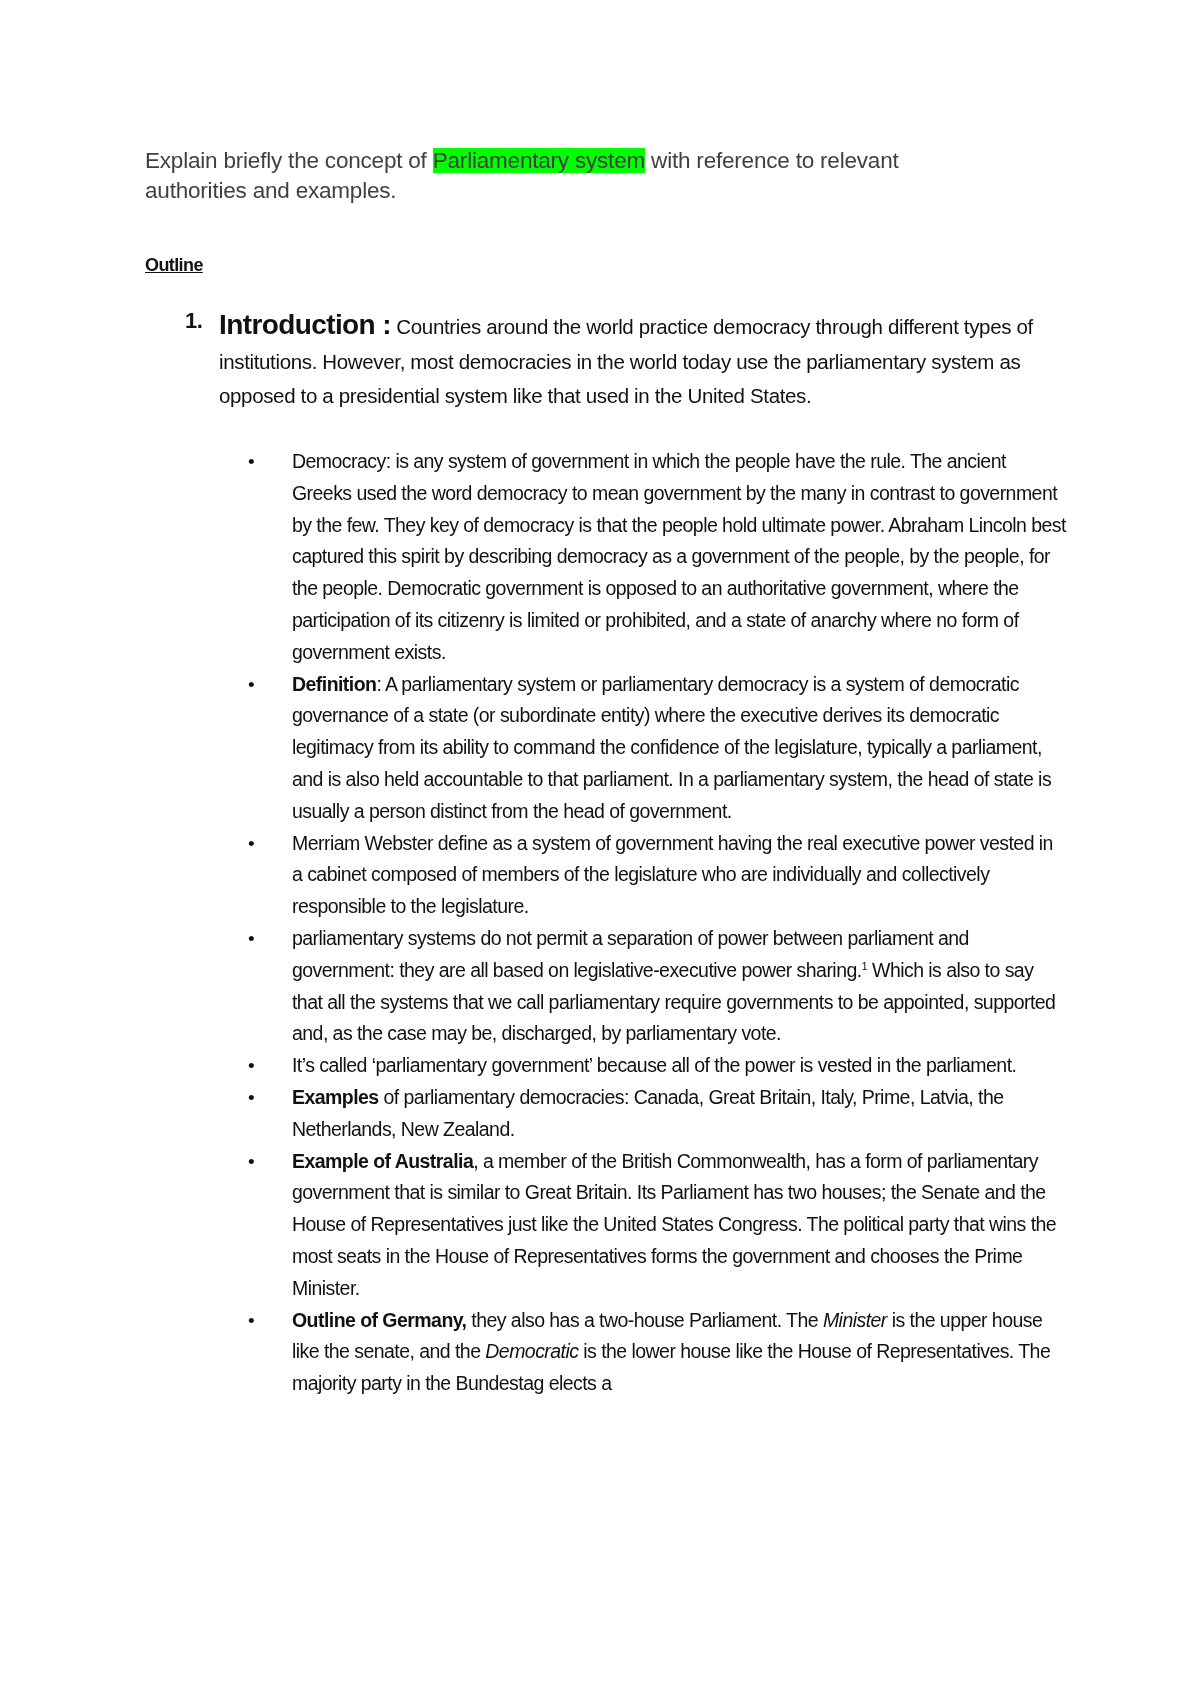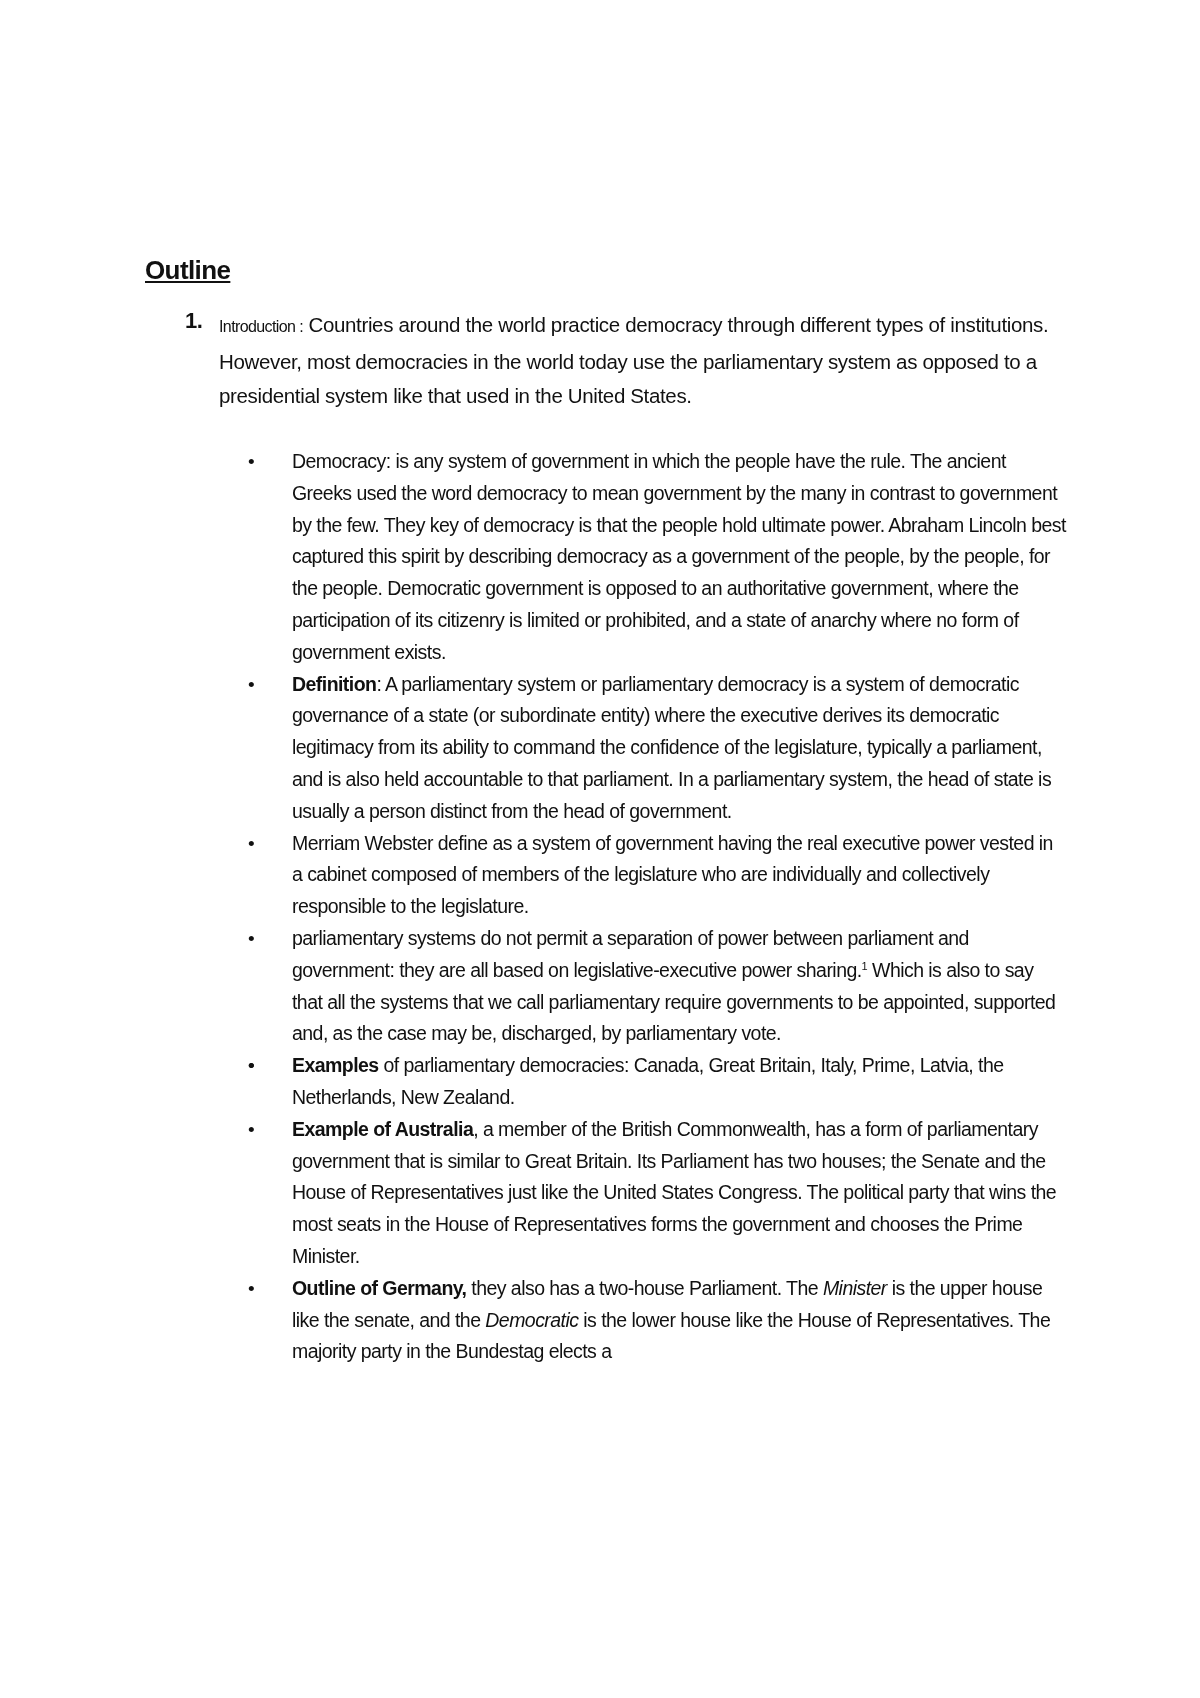--- a/index.html
+++ b/index.html
@@ -6,35 +6,35 @@
     body { width: 1200px; height: 1698px; position: relative; overflow: hidden; }
     .page { position: absolute; left: 0; top: 0; width: 1200px; height: 1698px; background: #fff; }
     .question {
       position: absolute; left: 145px; top: 146px; width: 830px;
       font-family: "Liberation Sans", sans-serif; font-size: 22.5px; line-height: 30px;
       color: #404040; letter-spacing: -0.2px;
     }
     .hl { background: #00ff00; }
     .outline-heading {
       position: absolute; left: 145px; top: 255px;
-      font-family: "Liberation Sans", sans-serif; font-weight: bold; font-size: 26px;
+      font-family: "Liberation Sans", sans-serif; font-weight: bold; font-size: 18px;
       text-decoration: underline; color: #111; letter-spacing: -0.6px;
     }
     .intro {
       position: absolute; left: 185px; top: 308px; width: 880px;
     }
     .intro-num {
       position: absolute; left: 0; top: 0; font-weight: bold; font-size: 22px;
       font-family: "Liberation Sans", sans-serif; letter-spacing: -0.5px; color: #111;
     }
     .intro-text {
       margin-left: 34px; font-size: 20.5px; line-height: 34.5px; letter-spacing: -0.35px;
       font-family: "Liberation Sans", sans-serif; color: #111;
     }
-    .intro-label { font-weight: normal; font-size: 16px; letter-spacing: -0.6px; }
+    .intro-label { font-weight: bold; font-size: 28px; letter-spacing: -0.6px; }
     .bullets {
       position: absolute; left: 248px; top: 446px; width: 820px;
       list-style: none; margin: 0; padding: 0;
     }
     .bullet-item {
       position: relative; padding-left: 44px;
       font-family: "Liberation Sans", sans-serif; font-size: 19.5px; line-height: 31.8px;
       letter-spacing: -0.55px; color: #111;
     }
     .bullet-dot {
@@ -42,20 +42,23 @@
     }
     .b { font-weight: bold; }
     .i { font-style: italic; }
     sup { font-size: 11px; line-height: 0; }
   </style>
 </head>
 <body>
 
 <div class="page">
 
+  <div class="question">
+    <span>Explain briefly the concept of </span><span class="hl">Parliamentary system</span><span> with reference to relevant authorities and examples.</span>
+  </div>
 
   <div class="outline-heading">Outline</div>
 
   <div class="intro">
     <span class="intro-num">1.</span>
     <div class="intro-text">
       <span class="intro-label">Introduction :</span><span> Countries around the world practice democracy through different types of institutions. However, most democracies in the world today use the parliamentary system as opposed to a presidential system like that used in the United States.</span>
     </div>
   </div>
 
@@ -71,20 +74,21 @@
     <li class="bullet-item">
       <span class="bullet-dot">•</span>
       <span>Merriam Webster define as a system of government having the real executive power vested in a cabinet composed of members of the legislature who are individually and collectively responsible to the legislature.</span>
     </li>
     <li class="bullet-item">
       <span class="bullet-dot">•</span>
       <span>parliamentary systems do not permit a separation of power between parliament and government: they are all based on legislative-executive power sharing.</span><sup>1</sup><span> Which is also to say that all the systems that we call parliamentary require governments to be appointed, supported and, as the case may be, discharged, by parliamentary vote.</span>
     </li>
     <li class="bullet-item">
       <span class="bullet-dot">•</span>
+      <span>It’s called ‘parliamentary government’ because all of the power is vested in the parliament.</span>
     </li>
     <li class="bullet-item">
       <span class="bullet-dot">•</span>
       <span class="b">Examples</span><span> of parliamentary democracies: Canada, Great Britain, Italy, Prime, Latvia, the Netherlands, New Zealand.</span>
     </li>
     <li class="bullet-item">
       <span class="bullet-dot">•</span>
       <span class="b">Example of Australia</span><span>, a member of the British Commonwealth, has a form of parliamentary government that is similar to Great Britain. Its Parliament has two houses; the Senate and the House of Representatives just like the United States Congress. The political party that wins the most seats in the House of Representatives forms the government and chooses the Prime Minister.</span>
     </li>
     <li class="bullet-item">

